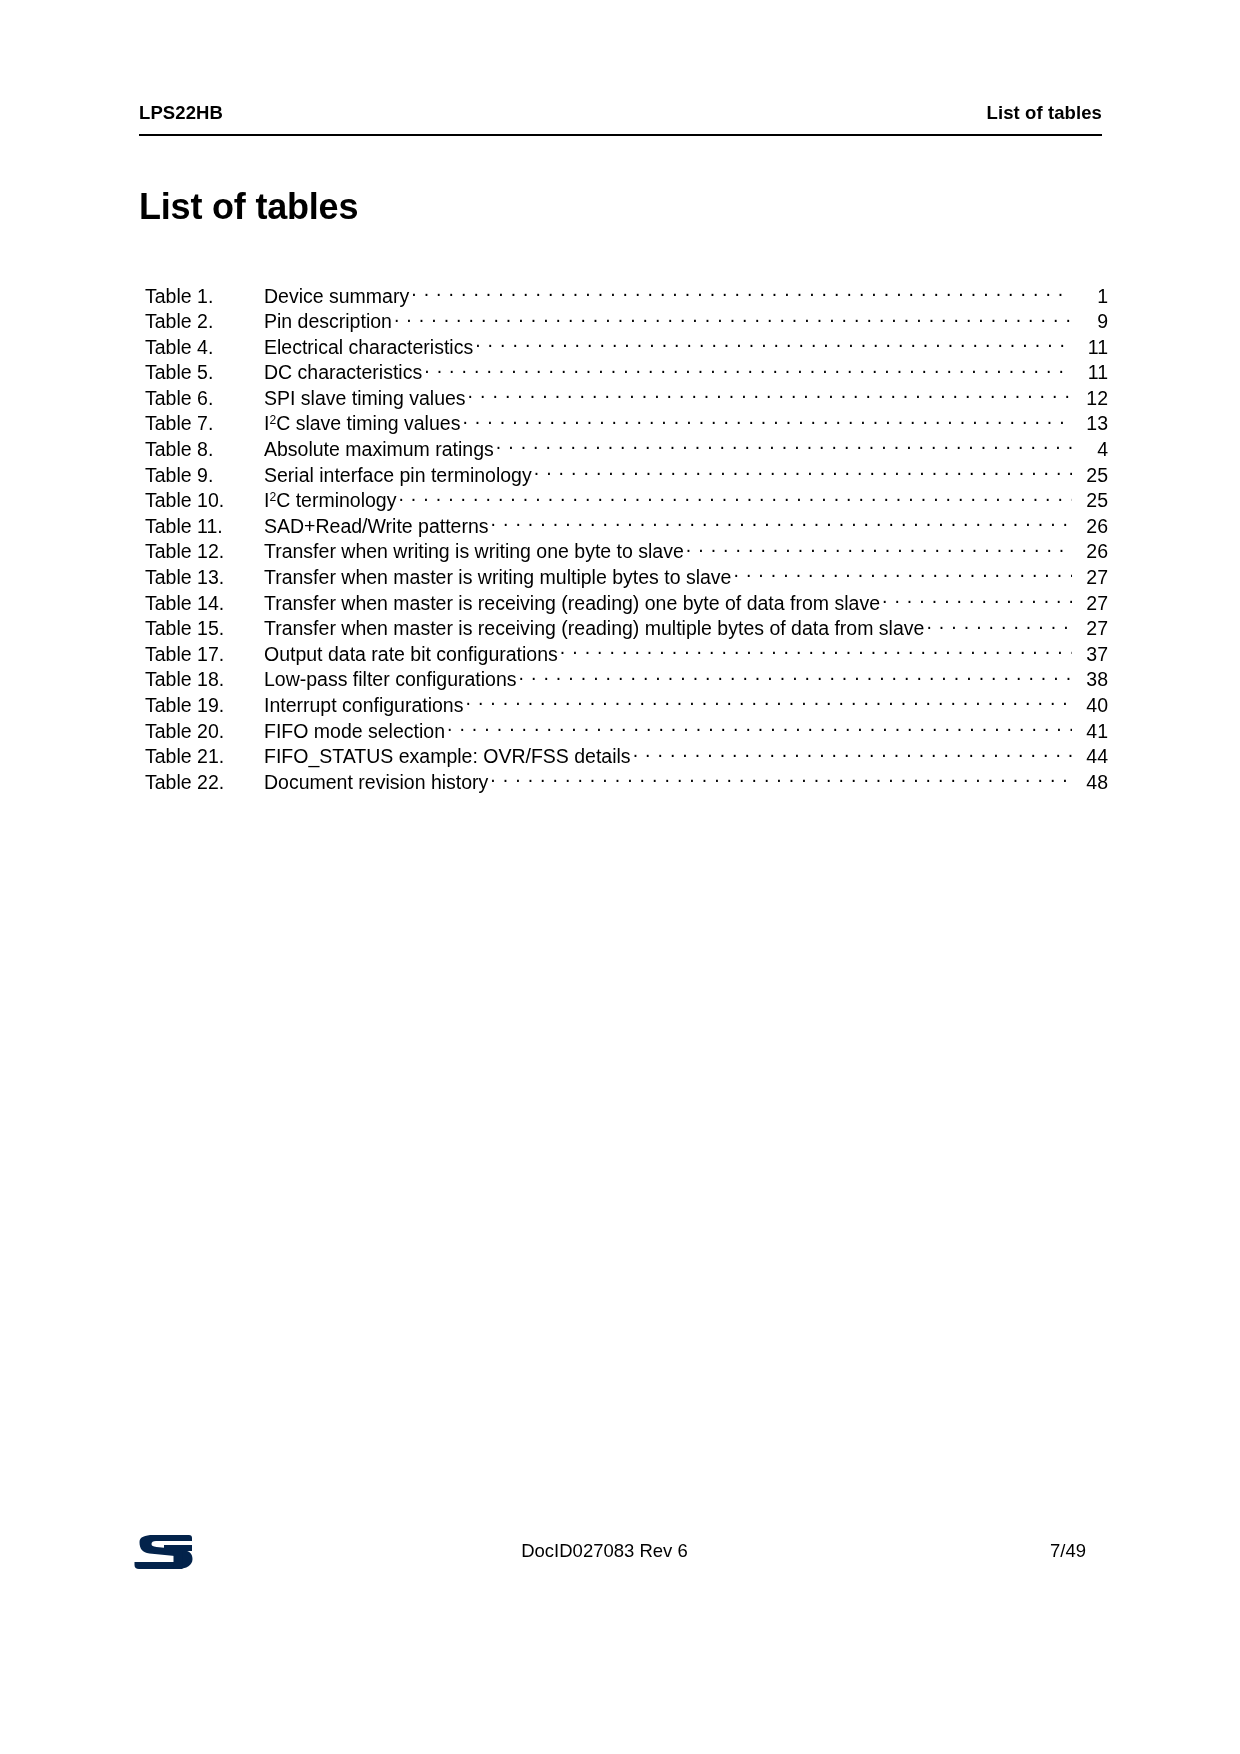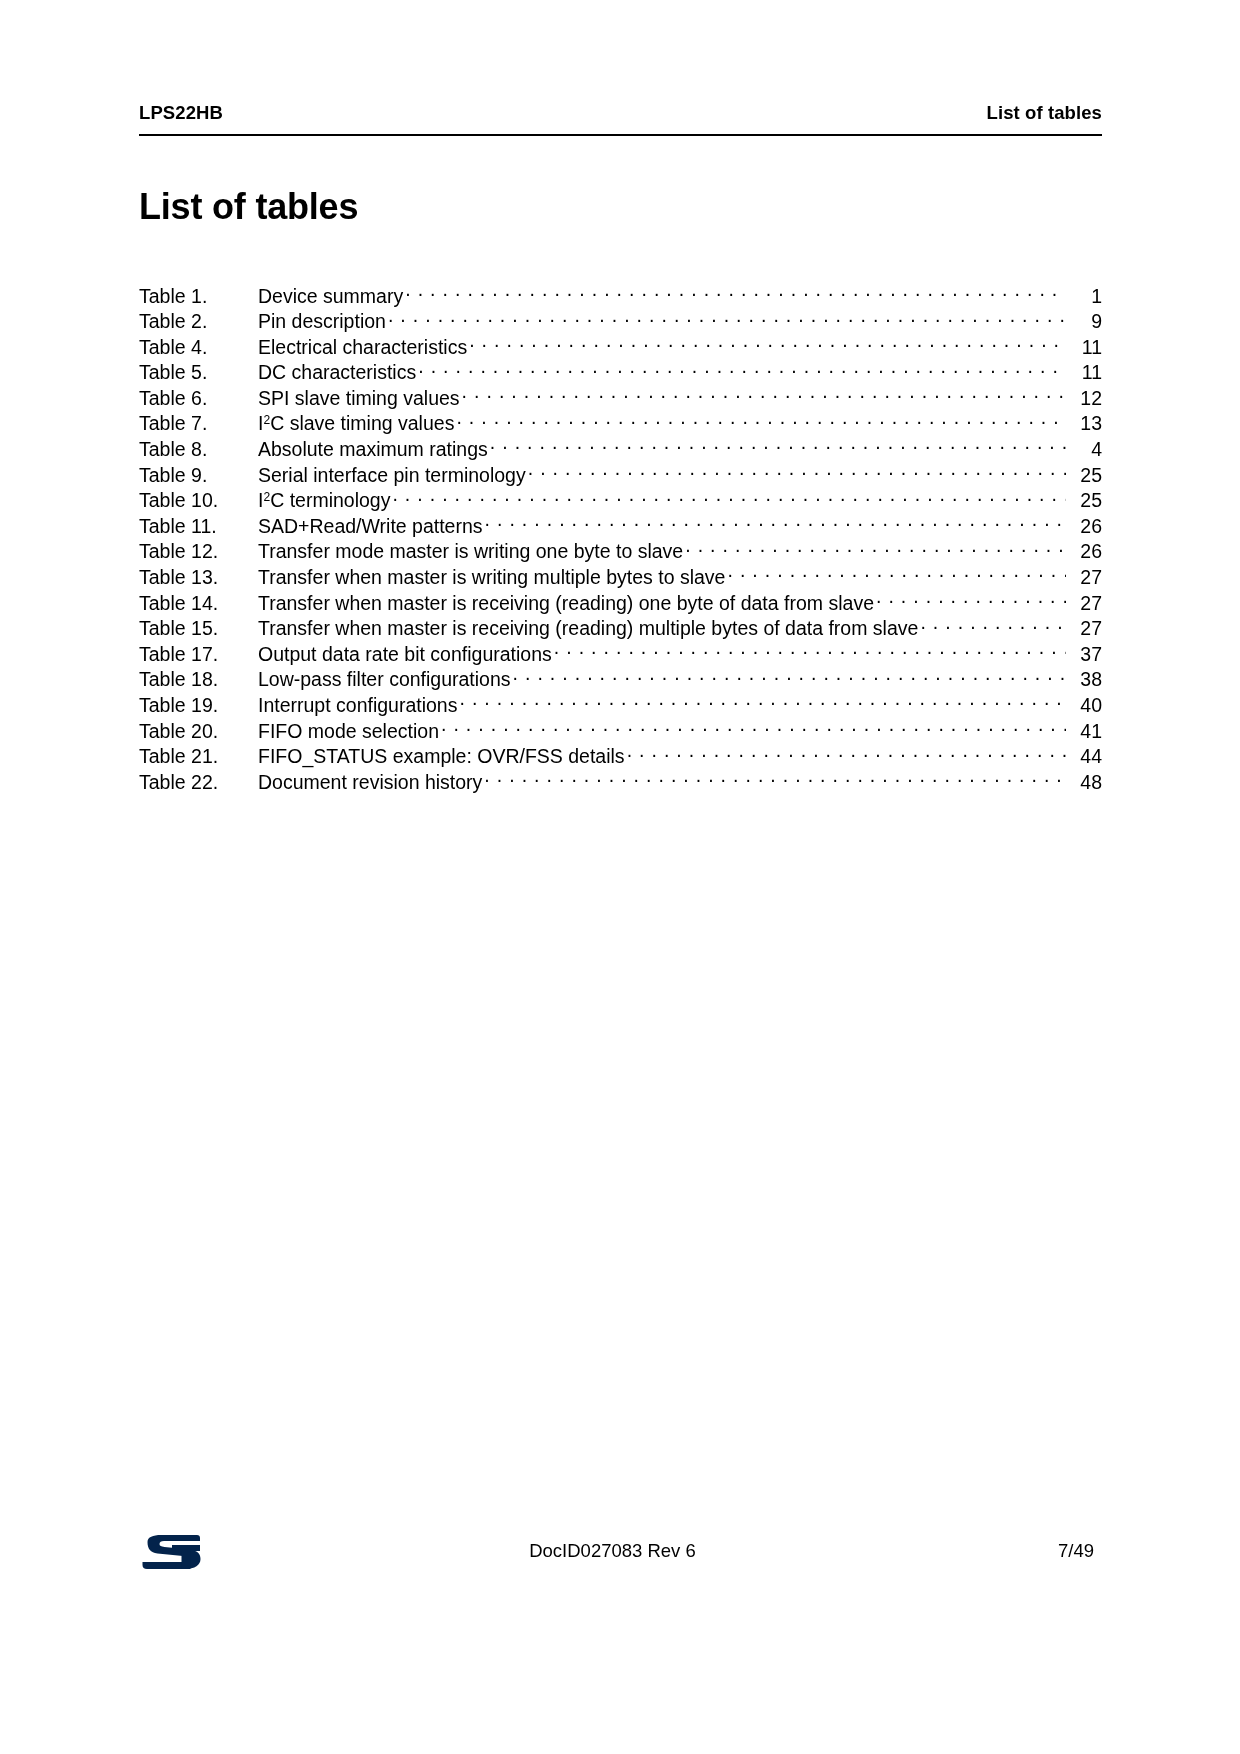--- a/index.html
+++ b/index.html
@@ -55,21 +55,21 @@
     left: 139px;
     top: 162px;
     font-size: 36px;
     font-weight: bold;
     letter-spacing: -0.2px;
   }
 
   
   .toc {
     position: absolute;
-    left: 139px;
+    left: 145px;
     top: 283px;
     width: 963px;
   }
   .toc-row {
     display: flex;
     align-items: baseline;
     font-size: 19.5px;
     line-height: 25.6px;
     height: 25.6px;
     white-space: nowrap;
@@ -104,21 +104,21 @@
   .toc-page {
     flex: 0 0 auto;
     text-align: right;
     min-width: 30px;
     padding-left: 6px;
   }
 
   
   .footer {
     position: absolute;
-    left: 131px;
+    left: 123px;
     top: 1508px;
     width: 963px;
     height: 60px;
   }
   .footer-logo {
     position: absolute;
     left: 10px;
     top: 26px;
     width: 60px;
     height: 36px;
@@ -207,21 +207,21 @@
         <span class="toc-page">25</span>
       </div>
       <div class="toc-row">
         <span class="toc-label">Table 11.</span>
         <span class="toc-title">SAD+Read/Write patterns</span>
         <span class="toc-dots"></span>
         <span class="toc-page">26</span>
       </div>
       <div class="toc-row">
         <span class="toc-label">Table 12.</span>
-        <span class="toc-title">Transfer mode master is writing one byte to slave</span>
+        <span class="toc-title">Transfer when writing is writing one byte to slave</span>
         <span class="toc-dots"></span>
         <span class="toc-page">26</span>
       </div>
       <div class="toc-row">
         <span class="toc-label">Table 13.</span>
         <span class="toc-title">Transfer when master is writing multiple bytes to slave</span>
         <span class="toc-dots"></span>
         <span class="toc-page">27</span>
       </div>
       <div class="toc-row">

